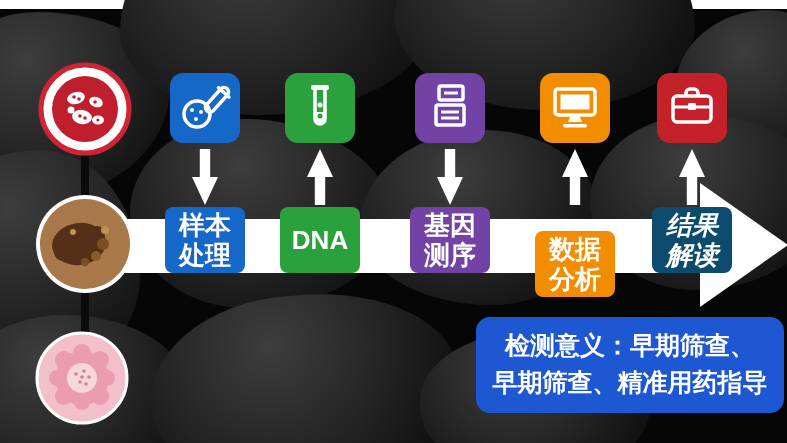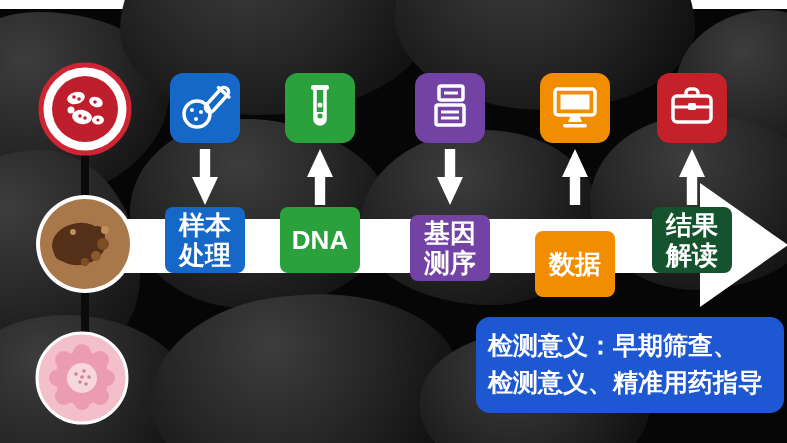--- a/index.html
+++ b/index.html
@@ -36,21 +36,21 @@
   .step-label {
     width:80px; height:66px; border-radius:8px;
     display:flex; flex-direction:column; align-items:center; justify-content:center;
     color:#fff; font-weight:bold; font-size:26px; line-height:30px; 
   }
 
   
   .info-box {
     position:absolute; z-index:5; left:476px; top:317px; width:308px; height:96px;
     border-radius:14px; color:#fff; font-weight:bold; font-size:25px; line-height:37px;
-    padding:10px 12px; white-space:nowrap;
+    padding:10px 12px; white-space:nowrap;text-align:center;
   }
   .bubble-green { fill:#2aa13d; }
 </style>
 </head>
 <body>
 
 <div id="stage">
 
   <div class="top-strip"></div>
 
@@ -168,55 +168,56 @@
     <div class="icon-card" style="background-color: rgb(114, 66, 164);">
       <svg width="56" height="56" viewBox="0 0 56 56">
         <rect x="17" y="6" width="24" height="14" rx="2" fill="none" stroke="#fff" stroke-width="3.5"></rect>
         <line x1="22" y1="13" x2="36" y2="13" stroke="#fff" stroke-width="3"></line>
         <rect x="14" y="25" width="28" height="20" rx="2" fill="none" stroke="#fff" stroke-width="3.5"></rect>
         <line x1="19" y1="32" x2="37" y2="32" stroke="#fff" stroke-width="3"></line>
         <line x1="19" y1="38" x2="37" y2="38" stroke="#fff" stroke-width="3"></line>
       </svg>
     </div>
     <div class="flow-arrow arrow-down"></div>
-    <div class="step-label" style="background-color: rgb(114, 66, 164); margin-top: 8px;">
+    <div class="step-label" style="background-color: rgb(114, 66, 164);">
       <span>基因</span>
       <span>测序</span>
     </div>
   </div>
 
   <div class="step" style="left:535px;">
     <div class="icon-card" style="background-color: rgb(242, 141, 0);">
       <svg width="56" height="56" viewBox="0 0 56 56">
         <rect x="8" y="9" width="40" height="26" rx="3" fill="none" stroke="#fff" stroke-width="3.5"></rect>
         <rect x="13.5" y="14.5" width="29" height="15" fill="#fff"></rect>
         <polygon points="24,35 32,35 35,42 21,42" fill="#fff"></polygon>
         <rect x="16" y="44" width="24" height="3.5" rx="1.7" fill="#fff"></rect>
       </svg>
     </div>
     <div class="flow-arrow arrow-up"></div>
     <div class="step-label" style="background-color: rgb(242, 141, 0); margin-top: 24px;">
       <span>数据</span>
+      <span>分析</span>
     </div>
   </div>
 
   <div class="step" style="left:652px;">
     <div class="icon-card" style="background-color: rgb(197, 33, 42);">
       <svg width="56" height="56" viewBox="0 0 56 56">
         <path d="M22 16 v-3 a4 4 0 0 1 4 -4 h4 a4 4 0 0 1 4 4 v3" fill="none" stroke="#fff" stroke-width="3.5"></path>
         <rect x="9" y="16" width="38" height="26" rx="4" fill="none" stroke="#fff" stroke-width="3.5"></rect>
         <line x1="9" y1="27" x2="47" y2="27" stroke="#fff" stroke-width="3"></line>
         <rect x="24" y="23" width="8" height="7" rx="1.5" fill="#fff"></rect>
       </svg>
     </div>
     <div class="flow-arrow arrow-up"></div>
-    <div class="step-label" style="background-color: #14532d;">
+    <div class="step-label" style="background-color: #0c4a6e; font-style: italic;">
       <span>结果</span>
       <span>解读</span>
     </div>
   </div>
 
   <div class="info-box" style="background-color: rgb(29, 87, 210);">
     <div>检测意义：早期筛查、</div>
-    <div>检测意义、精准用药指导</div>
+    <div>早期筛查、精准用药指导</div>
   </div>
 
 </div>
 
 </body></html>

